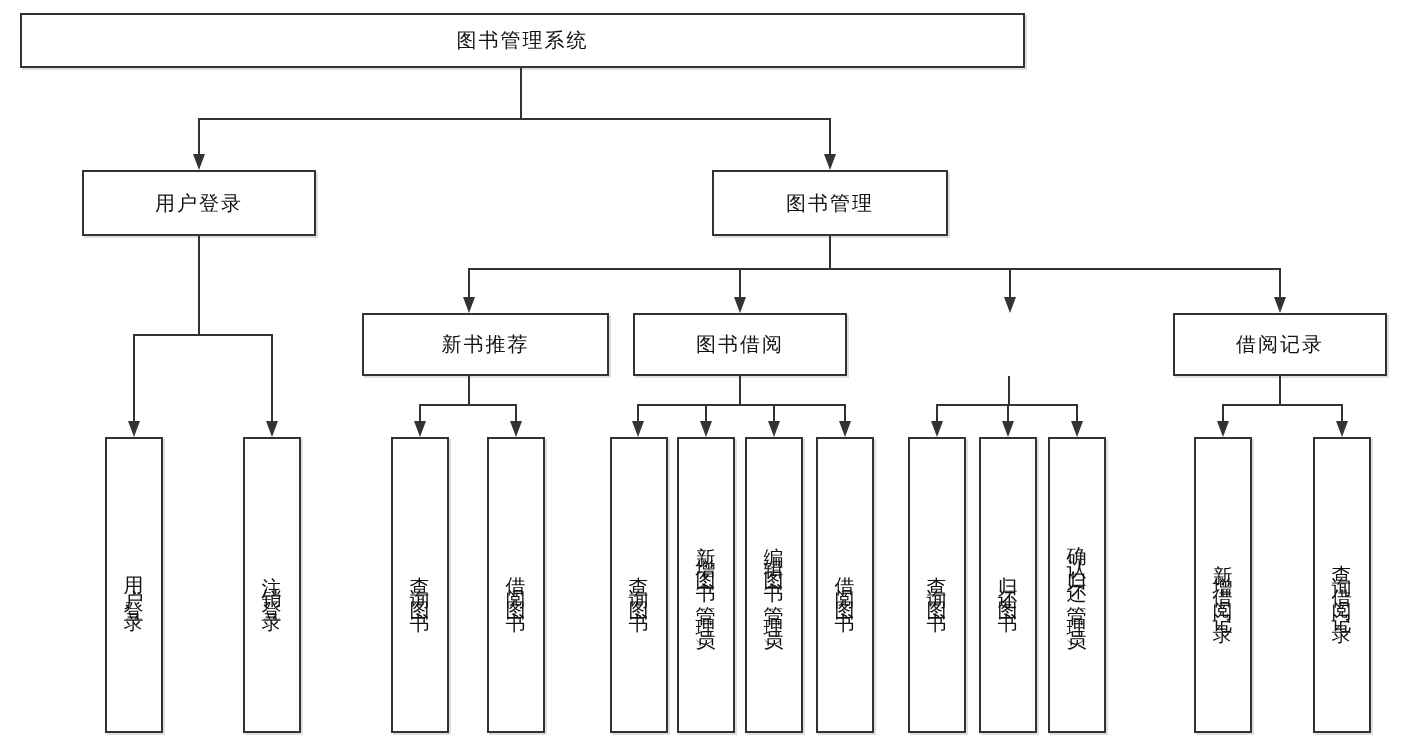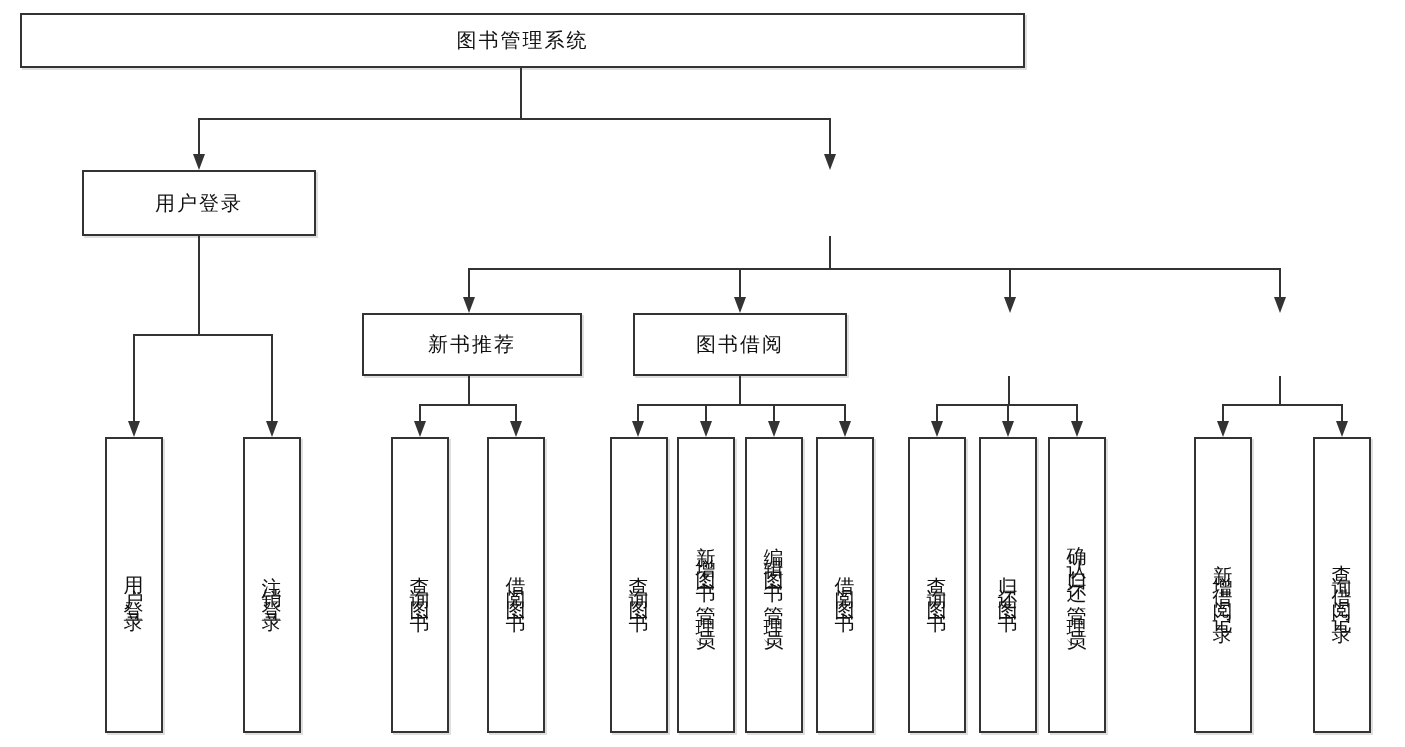--- a/index.html
+++ b/index.html
@@ -80,20 +80,23 @@
       <div class="head"></div>
   </div>
   <div class="arrow" style="left:824px; top:120px; height:50px;">
     <div class="shaft"></div>
       <div class="head"></div>
   </div>
 
   <div class="box hbox" style="left:82px; top:170px; width:234px; height:66px;">
     <span>用户登录</span>
   </div>
+  <div class="box hbox" style="left:712px; top:170px; width:236px; height:66px;">
+    <span>图书管理</span>
+  </div>
 
   <div class="vline" style="left:198px; top:236px; height:99px;"></div>
   <div class="hline" style="left:133px; top:334px; width:140px;"></div>
   <div class="arrow" style="left:128px; top:336px; height:101px;">
     <div class="shaft"></div>
       <div class="head"></div>
   </div>
   <div class="arrow" style="left:266px; top:336px; height:101px;">
     <div class="shaft"></div>
       <div class="head"></div>
@@ -111,25 +114,28 @@
   </div>
   <div class="arrow" style="left:1004px; top:270px; height:43px;">
     <div class="shaft"></div>
       <div class="head"></div>
   </div>
   <div class="arrow" style="left:1274px; top:270px; height:43px;">
     <div class="shaft"></div>
       <div class="head"></div>
   </div>
 
-  <div class="box hbox" style="left:362px; top:313px; width:220px; height:63px;">
+  <div class="box hbox" style="left:362px; top:313px; width:247px; height:63px;">
     <span>新书推荐</span>
   </div>
   <div class="box hbox" style="left:633px; top:313px; width:214px; height:63px;justify-content:center;">
     <span>图书借阅</span>
+  </div>
+  <div class="box hbox" style="left:1173px; top:313px; width:214px; height:63px;">
+    <span>借阅记录</span>
   </div>
 
   <div class="vline" style="left:468px; top:376px; height:29px;"></div>
   <div class="vline" style="left:739px; top:376px; height:29px;"></div>
   <div class="vline" style="left:1008px; top:376px; height:29px;"></div>
   <div class="vline" style="left:1279px; top:376px; height:29px;"></div>
 
   <div class="hline" style="left:419px; top:404px; width:98px;"></div>
   <div class="hline" style="left:637px; top:404px; width:209px;"></div>
   <div class="hline" style="left:936px; top:404px; width:142px;"></div>

